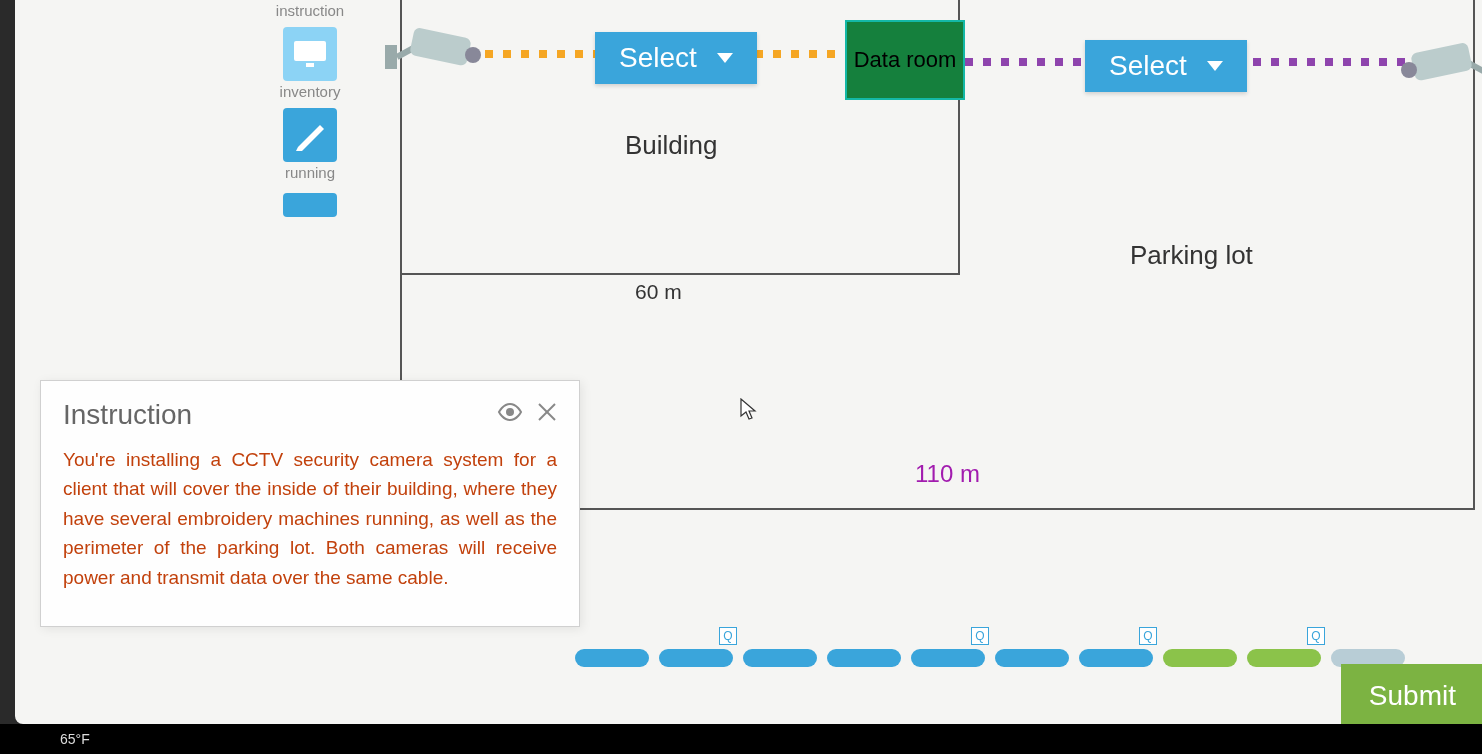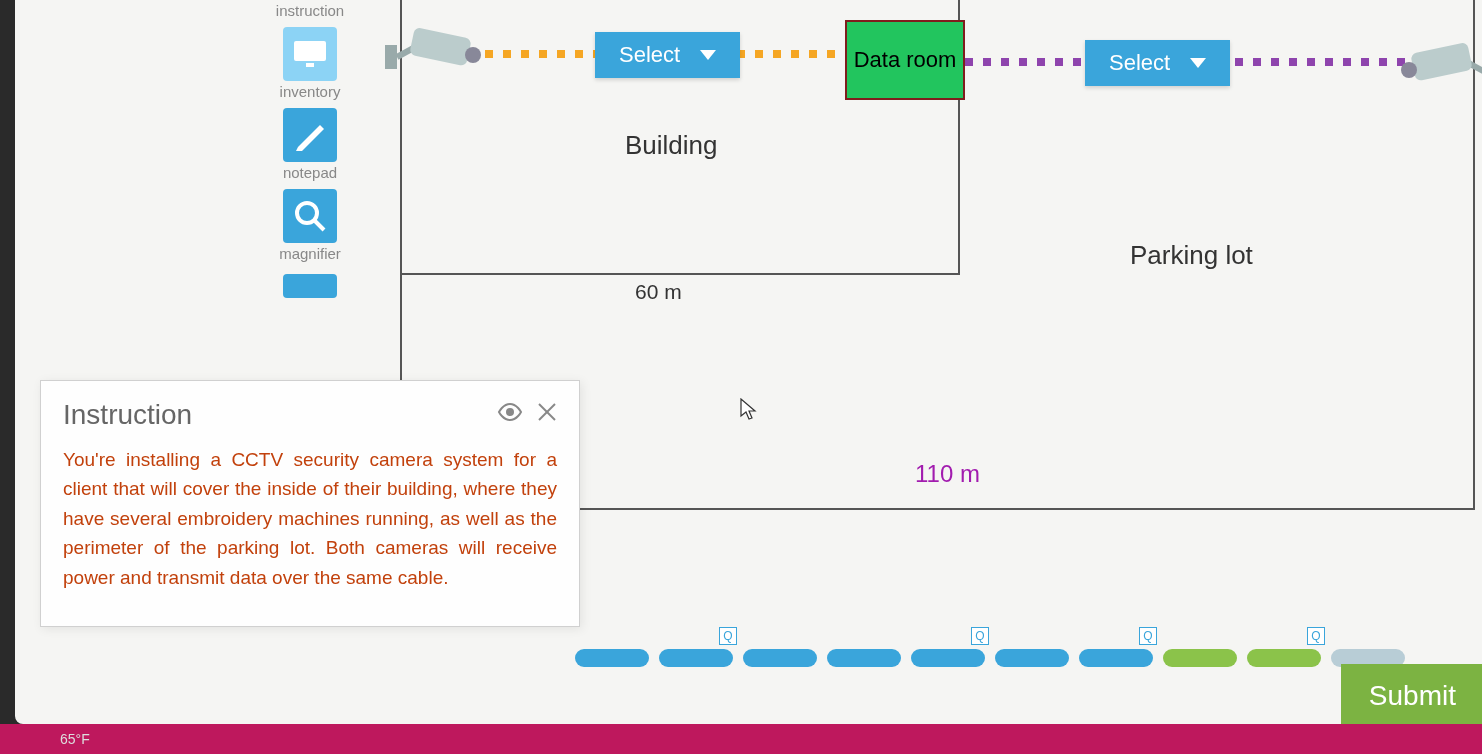--- a/index.html
+++ b/index.html
@@ -75,22 +75,22 @@
   height: 510px;
   border: 2px solid #555;
   border-top: none;
 }
 .dataroom-box {
   position: absolute;
   left: 460px;
   top: 20px;
   width: 120px;
   height: 80px;
-  border: 2px solid #7f1d1d;
-  background: #22c55e;
+  border: 2px solid #14b8a6;
+  background: #15803d;
   display: flex;
   align-items: center;
   justify-content: center;
   font-size: 22px;
   text-align: center;
   line-height: 1.2;
   z-index: 5;
 }
 .building-label {
   position: absolute;
@@ -135,21 +135,21 @@
   background-image: repeating-linear-gradient(to right, var(--dot-color) 0px, var(--dot-color) 8px, transparent 8px, transparent 18px);
   z-index: 2;
 }
 .dotted-orange { --dot-color: #f5a623; }
 .dotted-purple { --dot-color: #8e44ad; }
 .select-btn {
   position: absolute;
   background: #3aa5db;
   color: #fff;
   padding: 10px 24px;
-  font-size: 22px;
+  font-size: 28px;
   display: flex;
   align-items: center;
   gap: 20px;
   cursor: pointer;
   box-shadow: 0 2px 4px rgba(0,0,0,0.15);
   z-index: 6;
 }
 .select-btn .caret {
   width: 0; height: 0;
   border-left: 8px solid transparent;
@@ -237,21 +237,21 @@
   z-index: 20;
   font-size: 20px;
   color: #333;
 }
 .taskbar {
   position: absolute;
   bottom: 0;
   left: 0;
   right: 0;
   height: 30px;
-  background: #be185d;
+  background: #000000;
   color: #ddd;
   font-size: 14px;
   display: flex;
   align-items: center;
   padding-left: 60px;
 }
 </style>
 </head>
 <body>
 
@@ -269,30 +269,21 @@
           </svg>
       </div>
       <div class="tool-label">inventory</div>
     </div>
     <div class="sidebar-tool">
       <div class="tool-icon">
         <svg width="36" height="36" viewBox="0 0 36 36">
             <path d="M6 30 L28 8 L32 12 L10 34 L4 34 Z" fill="#fff"></path>
           </svg>
       </div>
-      <div class="tool-label">notepad</div>
-    </div>
-    <div class="sidebar-tool">
-      <div class="tool-icon">
-        <svg width="36" height="36" viewBox="0 0 36 36">
-            <circle cx="15" cy="15" r="10" stroke="#fff" stroke-width="4" fill="none"></circle>
-            <line x1="22" y1="22" x2="32" y2="32" stroke="#fff" stroke-width="4"></line>
-          </svg>
-      </div>
-      <div class="tool-label">magnifier</div>
+      <div class="tool-label">running</div>
     </div>
     <div class="sidebar-tool" style="margin-top:4px;">
       <div class="tool-icon" style="height:24px;"></div>
     </div>
   </div>
 
   <div class="diagram-area">
     <div class="parking-box"></div>
     <div class="building-box"></div>
 

